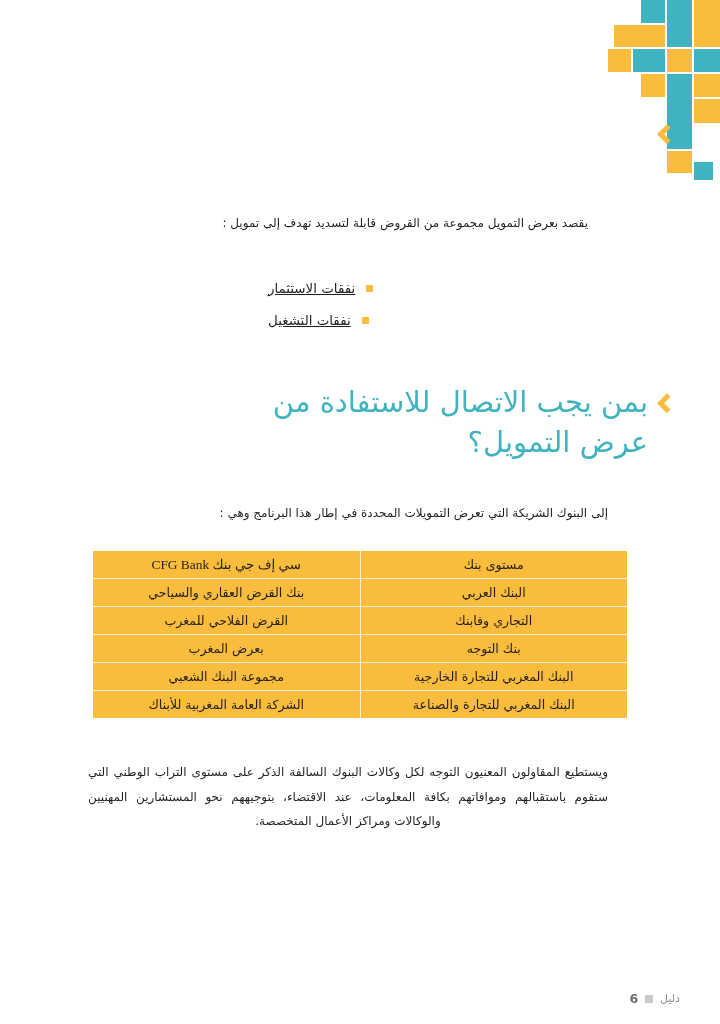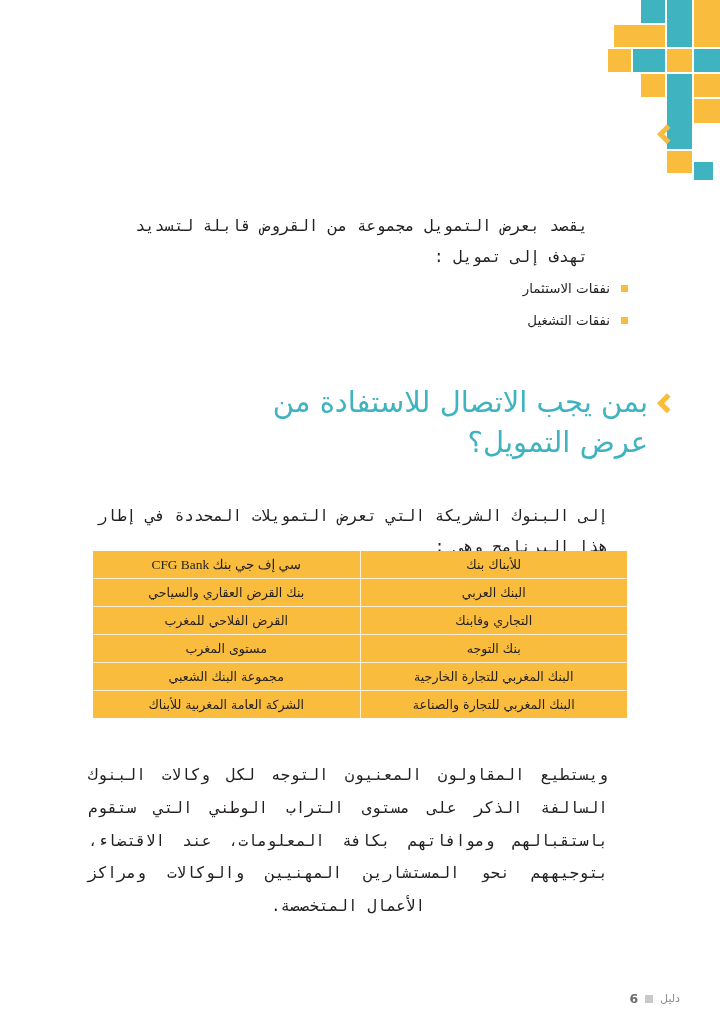--- a/index.html
+++ b/index.html
@@ -48,49 +48,49 @@
   .chevron-icon {
     flex: 0 0 auto;
     width: 17px;
     height: 24px;
     margin-top: 9px;
   }
 
   
   .body-par {
     position: absolute;
-    font-size: 16px;
+    font-size: 12px;
     line-height: 1.95;
     color: #231f20;
     text-align: right;
-    font-family: Liberation Mono, monospace;
   }
   .body-par.justified {
     text-align: justify;
     text-align-last: center;
   }
 
   
   #bullet-list {
     position: absolute;
     top: 272px;
     right: 92px;
     width: 360px;
     list-style: none;
     margin: 0;
     padding: 0;
   }
   #bullet-list li {
     display: flex;
     align-items: center;
-    justify-content: flex-start;
+    justify-content: flex-end;
     gap: 11px;
     height: 32px;
     font-size: 13.4px;
     color: #231f20;
+    text-decoration: underline;
   }
   .bullet-square {
     flex: 0 0 auto;
     width: 7px;
     height: 7px;
     background: #fabc3c;
   }
 
   
   #banks-table {
@@ -199,34 +199,34 @@
   </span>
   <span class="heading-text" style="flex:1 1 auto;">بمن يجب الاتصال للاستفادة من
 عرض التمويل؟</span>
 </div>
 
 <div class="body-par" style="top:502px; right:112px; width:520px;">إلى البنوك الشريكة التي تعرض التمويلات المحددة في إطار هذا البرنامج وهي :</div>
 
 <table id="banks-table">
   <tbody>
     <tr>
-      <td>للأبناك بنك</td>
+      <td>مستوى بنك</td>
       <td class="col-left latin">سي إف جي بنك  CFG Bank</td>
     </tr>
     <tr>
       <td>البنك العربي</td>
       <td class="col-left">بنك القرض العقاري والسياحي</td>
     </tr>
     <tr>
       <td>التجاري وفابنك</td>
       <td class="col-left">القرض الفلاحي للمغرب</td>
     </tr>
     <tr>
       <td>بنك التوجه</td>
-      <td class="col-left">مستوى المغرب</td>
+      <td class="col-left">بعرض المغرب</td>
     </tr>
     <tr>
       <td>البنك المغربي للتجارة الخارجية</td>
       <td class="col-left">مجموعة البنك الشعبي</td>
     </tr>
     <tr>
       <td>البنك المغربي للتجارة والصناعة</td>
       <td class="col-left">الشركة العامة المغربية للأبناك</td>
     </tr>
   </tbody>

